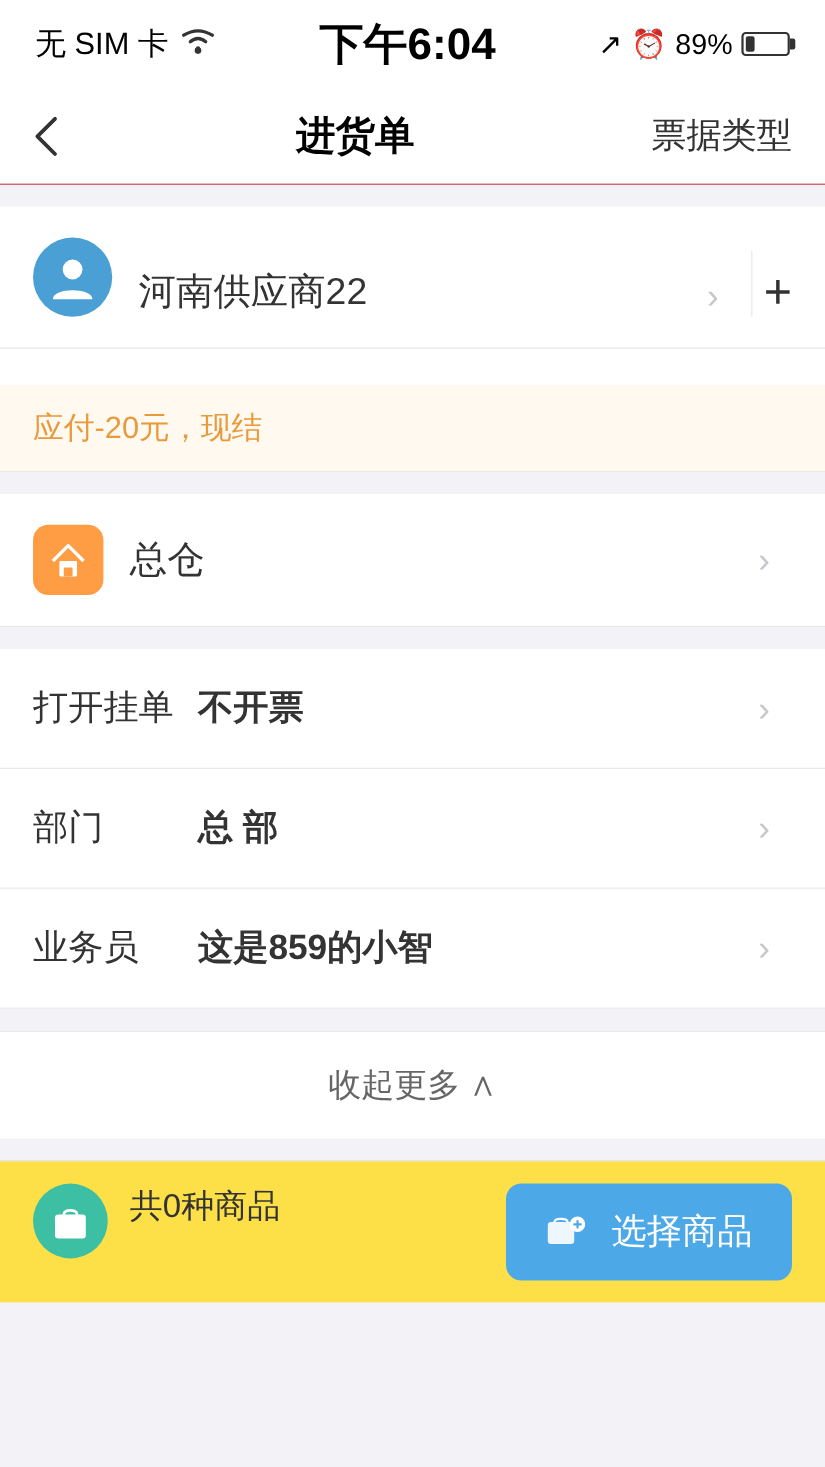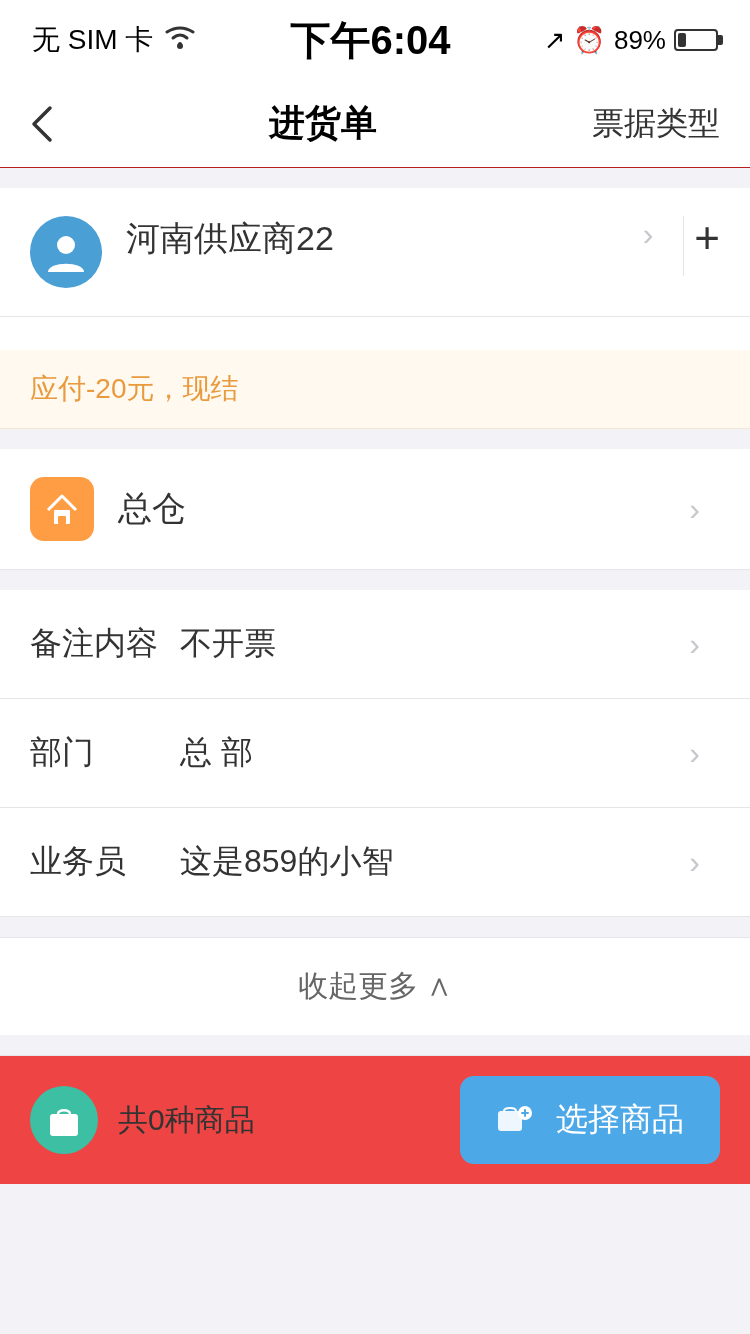--- a/index.html
+++ b/index.html
@@ -89,21 +89,21 @@
     
     .card {
       background: #fff;
       margin-bottom: 0;
     }
 
     
     .supplier-row {
       background: #fff;
       display: flex;
-      align-items: flex-start;
+      align-items: flex-end;
       padding: 28px 30px;
       border-bottom: 1px solid #e5e5ea;
     }
     .supplier-avatar {
       width: 72px; height: 72px;
       border-radius: 50%;
       background: #4a9fd4;
       display: flex; align-items: center; justify-content: center;
       margin-right: 24px;
       flex-shrink: 0;
@@ -180,20 +180,21 @@
       font-size: 32px;
       color: #333;
       width: 140px;
       flex-shrink: 0;
     }
     .form-value {
       flex: 1;
       font-size: 32px;
       color: #333;
       margin-left: 10px;
+      font-weight: bold;
     }
     .form-placeholder {
       color: #c7c7cc;
     }
 
     
     .collapse-row {
       background: #fff;
       display: flex;
       align-items: center;
@@ -203,23 +204,23 @@
       cursor: pointer;
       margin-top: 20px;
     }
     .collapse-text {
       font-size: 30px;
       color: #666;
     }
 
     
     .bottom-bar {
-      background: #ef4444;
-      display: flex;
-      align-items: center;
+      background: #fde047;
+      display: flex;
+      align-items: flex-start;
       padding: 20px 30px;
       border-top: 1px solid #e5e5ea;
       margin-top: 20px;
     }
     .product-count-icon {
       width: 68px; height: 68px;
       background: #3dbfa3;
       border-radius: 50%;
       display: flex; align-items: center; justify-content: center;
       margin-right: 20px;
@@ -317,21 +318,21 @@
       </svg>
     </div>
     <div class="warehouse-name">总仓</div>
     <span class="chevron">›</span>
   </div>
 </div>
 
 <div class="form-section" style="margin-top:20px;">
 
   <div class="form-row">
-    <div class="form-label">备注内容</div>
+    <div class="form-label">打开挂单</div>
     <div class="form-value">不开票</div>
     <span class="chevron">›</span>
   </div>
 
   <div class="form-row">
     <div class="form-label">部门</div>
     <div class="form-value">总 部</div>
     <span class="chevron">›</span>
   </div>
 

